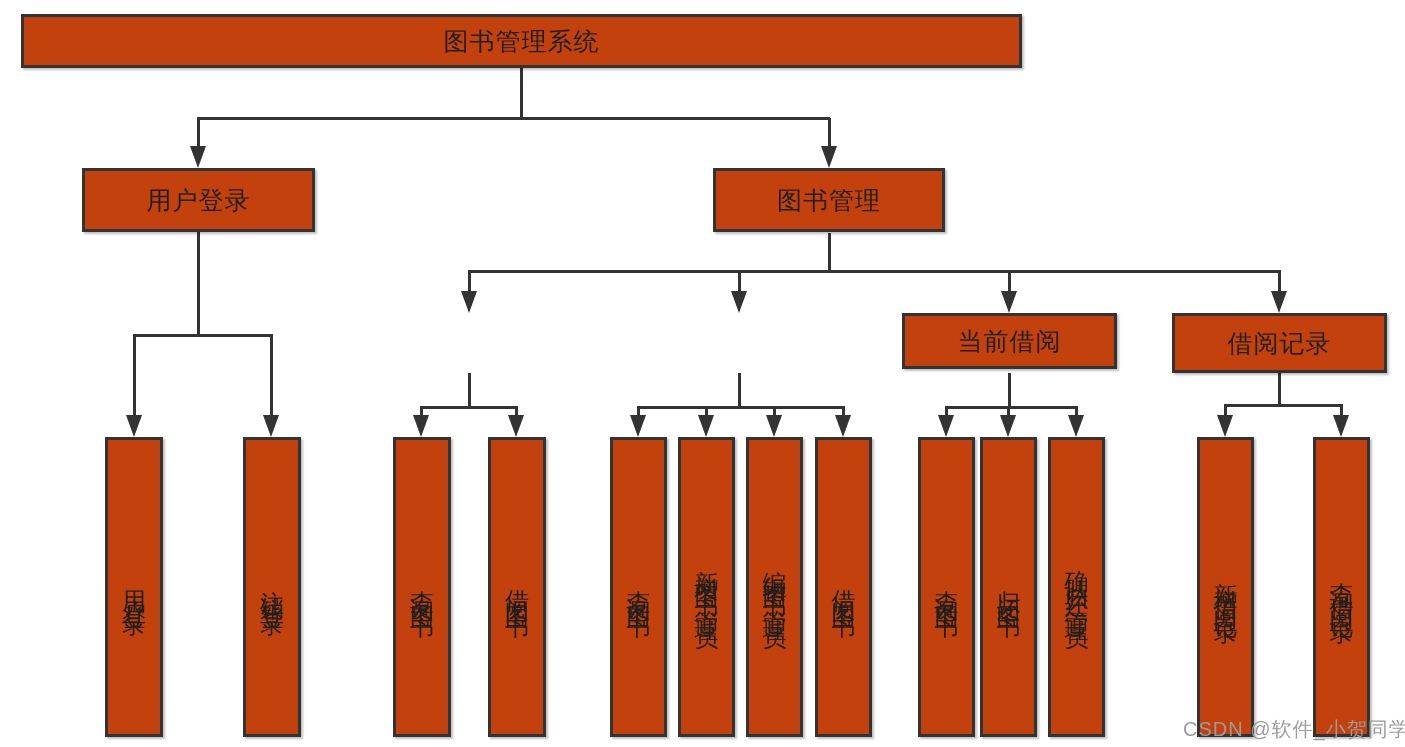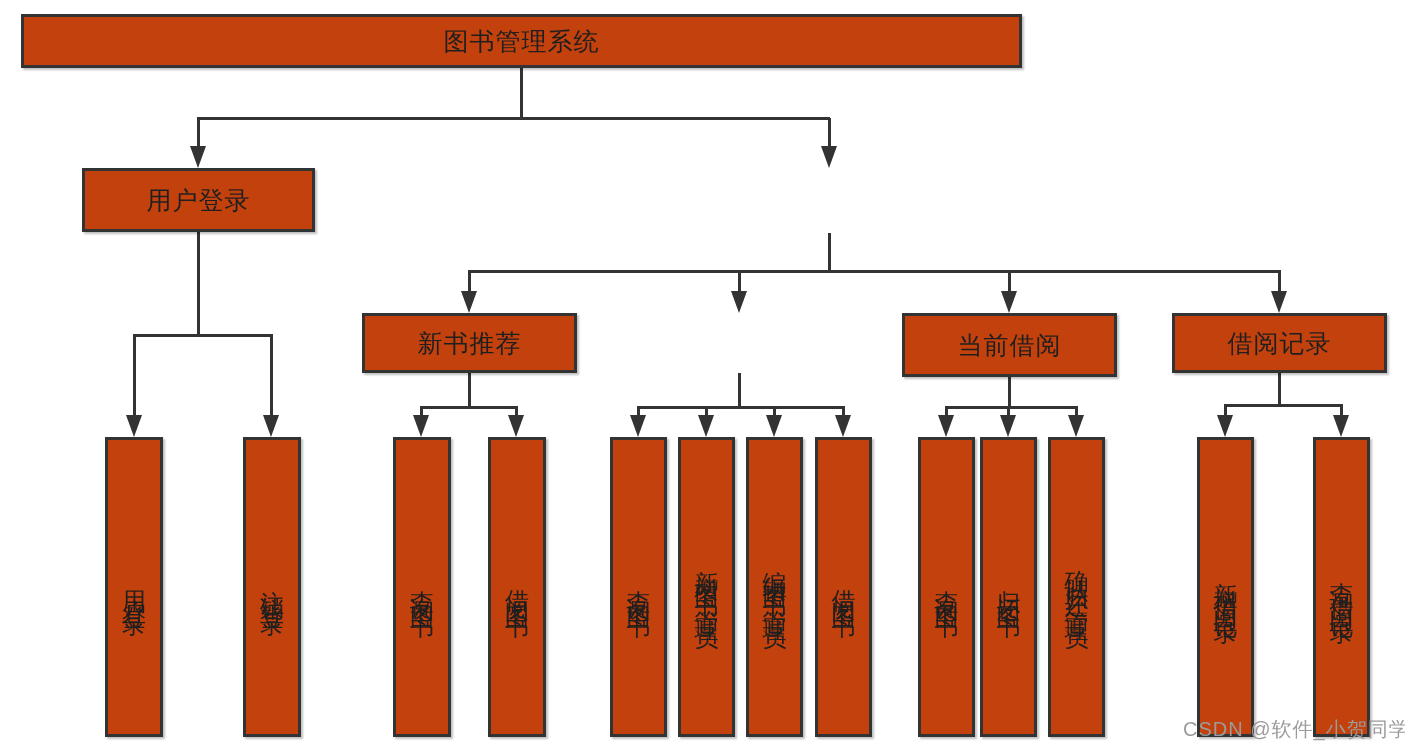--- a/index.html
+++ b/index.html
@@ -117,25 +117,25 @@
   <div class="arw" style="left:1217px;top:415px"></div>
   <div class="arw" style="left:1333px;top:415px"></div>
 
   <div class="node" style="left:21px;top:14px;width:1001px;height:54px">
     <span>图书管理系统</span>
   </div>
 
   <div class="node" style="left:82px;top:168px;width:233px;height:64px">
     <span>用户登录</span>
   </div>
+  <div class="node" style="left:713px;top:168px;width:232px;height:64px">
+    <span>图书管理</span>
+  </div>
 
-  <div class="node" style="left:362px;top:313px;width:215px;height:60px">
-    <span>新书推荐</span>
-  </div>
-  <div class="node" style="left:902px;top:313px;width:215px;height:64px">
+  <div class="node" style="left:902px;top:313px;width:215px;height:56px">
     <span>当前借阅</span>
   </div>
   <div class="node" style="left:1172px;top:313px;width:215px;height:60px">
     <span>借阅记录</span>
   </div>
 
   <div class="node vert" style="left:105px;top:437px;width:58px;height:300px">
     <span>用户登录</span>
   </div>
   <div class="node vert" style="left:243px;top:437px;width:58px;height:300px">

